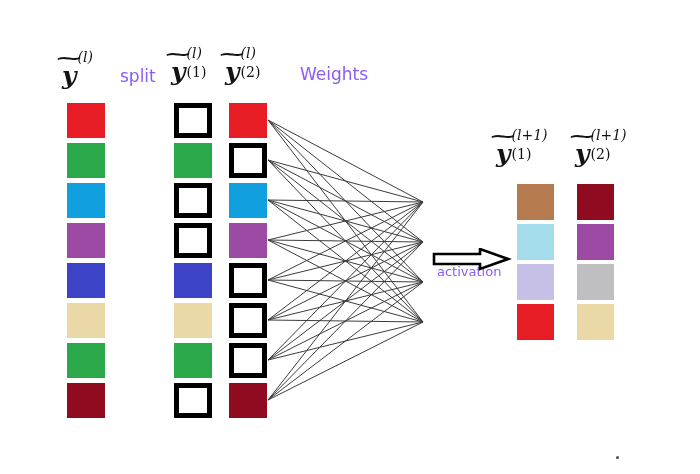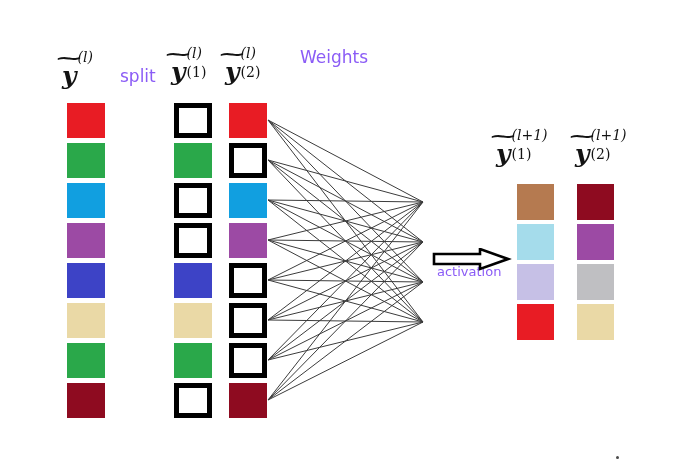--- a/index.html
+++ b/index.html
@@ -57,21 +57,21 @@
   </div>
 
   <div class="mlabel" style="left:225px;top:46px">
     <span class="ywrap"><span class="tld">~</span><span class="yb">y</span></span>
     <span class="scr">
         <span class="sup">(l)</span>
         <span class="sub">(2)</span>
       </span>
   </div>
 
-  <span class="plain t17" style="left:300px;top:47px">Weights</span>
+  <span class="plain t17" style="left:300px;top:64px">Weights</span>
 
   <div class="vec" style="left:67px;top:103px">
       <div class="cell" style="background: rgb(232, 28, 36);"></div>
       <div class="cell" style="background: rgb(42, 168, 74);"></div>
       <div class="cell" style="background: rgb(17, 159, 224);"></div>
       <div class="cell" style="background: rgb(156, 74, 164);"></div>
       <div class="cell" style="background: rgb(61, 67, 198);"></div>
       <div class="cell" style="background: rgb(234, 217, 166);"></div>
       <div class="cell" style="background: rgb(42, 168, 74);"></div>
       <div class="cell" style="background: rgb(142, 11, 32);"></div>

